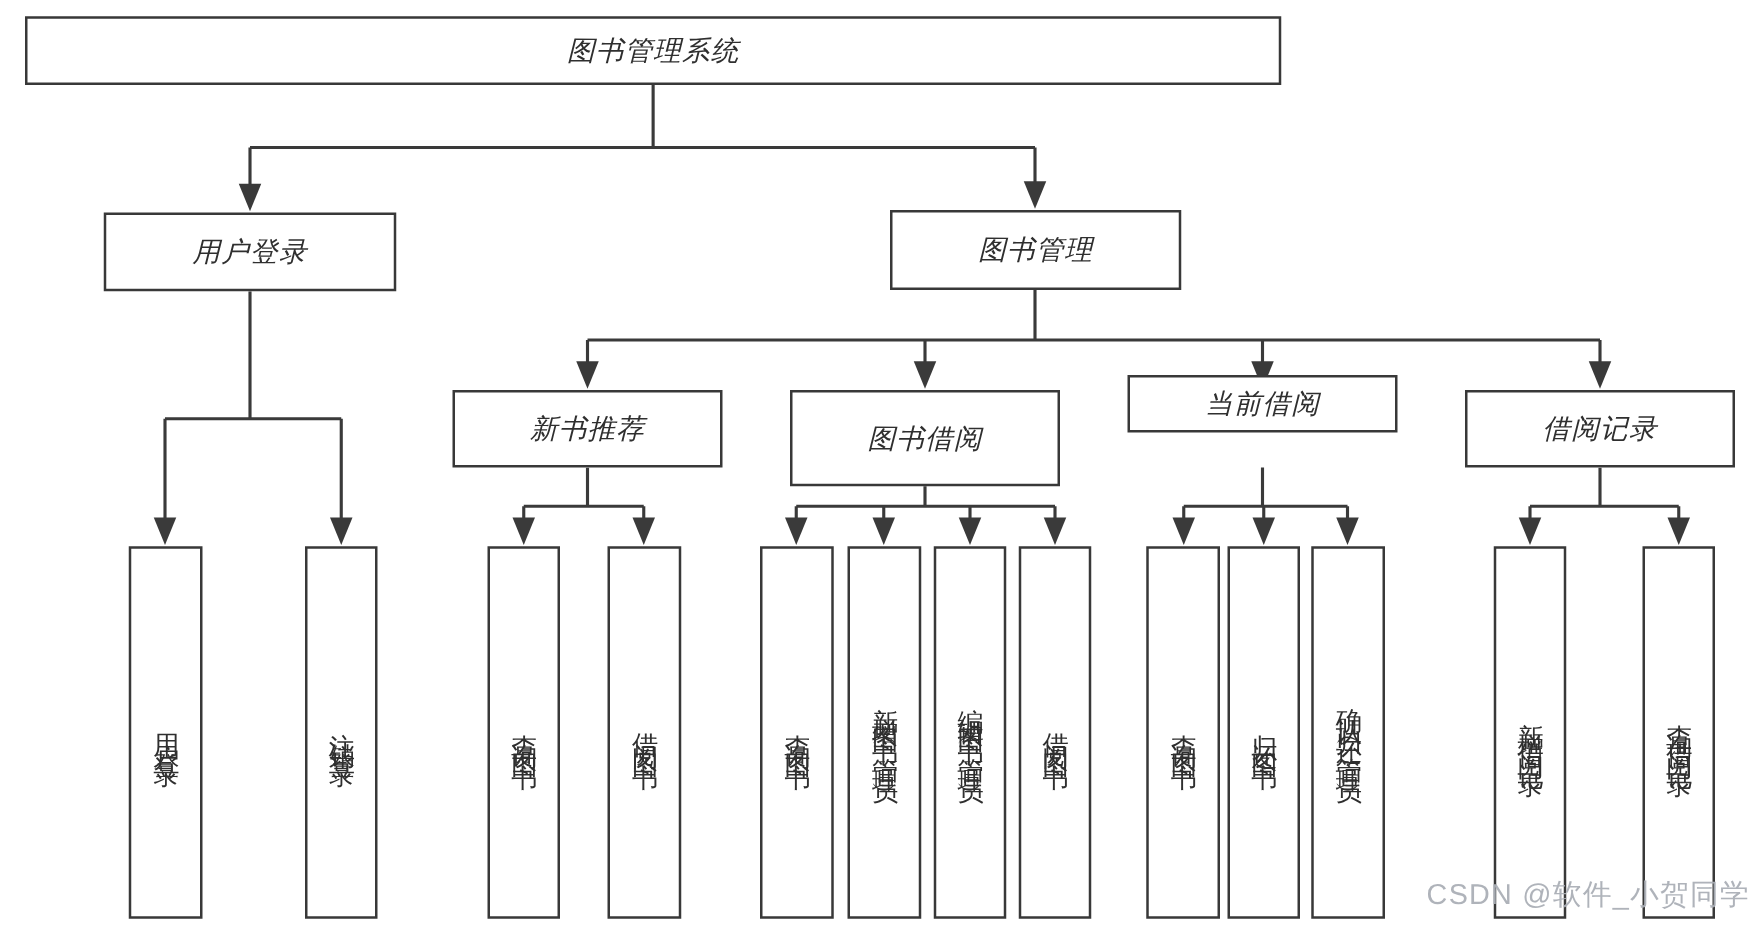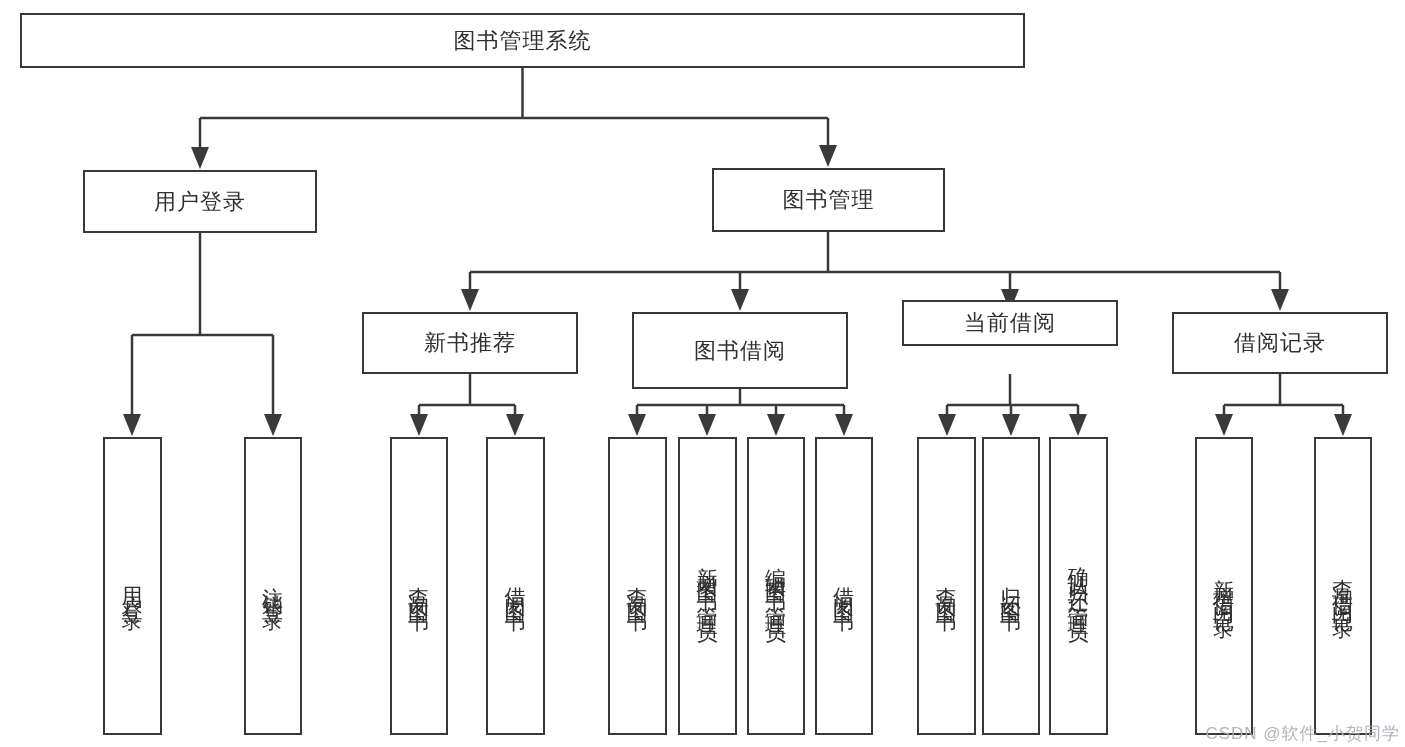--- a/index.html
+++ b/index.html
@@ -8,33 +8,33 @@
     font-family:"Liberation Sans","DejaVu Sans",sans-serif;
   }
   .canvas{position:relative;width:1405px;height:747px;background:#ffffff;}
   .connectors{position:absolute;left:0;top:0;z-index:1;}
   .ln{stroke:#3a3a3a;stroke-width:2.5;fill:none;}
   .arw{fill:#3a3a3a;stroke:none;}
   .node{
     position:absolute;box-sizing:border-box;z-index:2;
     border:2.5px solid #383838;background:#ffffff;
     display:flex;align-items:center;justify-content:center;
-    font-size:22px;color:#2f2f2f;letter-spacing:1px;white-space:nowrap;
+    font-size:22px;color:#2f2f2f;letter-spacing:1px;white-space:nowrap;font-style:italic;
   }
   .leaf{
     position:absolute;box-sizing:border-box;z-index:2;
     border:2.5px solid #383838;background:#ffffff;
     display:flex;align-items:center;justify-content:center;
     writing-mode:vertical-rl;text-orientation:mixed;
     font-size:21px;color:#2f2f2f;letter-spacing:8px;line-height:1;
     white-space:nowrap;
   }
   .watermark{
-    position:absolute;right:5px;bottom:2px;z-index:5;
-    font-size:17px;color:rgba(171,175,182,0.95);letter-spacing:1px;text-align:right;
+    position:absolute;right:5px;bottom:16px;z-index:5;
+    font-size:23px;color:rgba(171,175,182,0.95);letter-spacing:1px;text-align:right;
   }
 </style>
 </head>
 <body>
 
 <div class="canvas">
 
   <svg class="connectors" width="1405" height="747" viewBox="0 0 1405 747">
 
     <path class="ln" d="M522.5,68 V118 M200,118 H828 M200,118 V149 M828,118 V147"></path>

